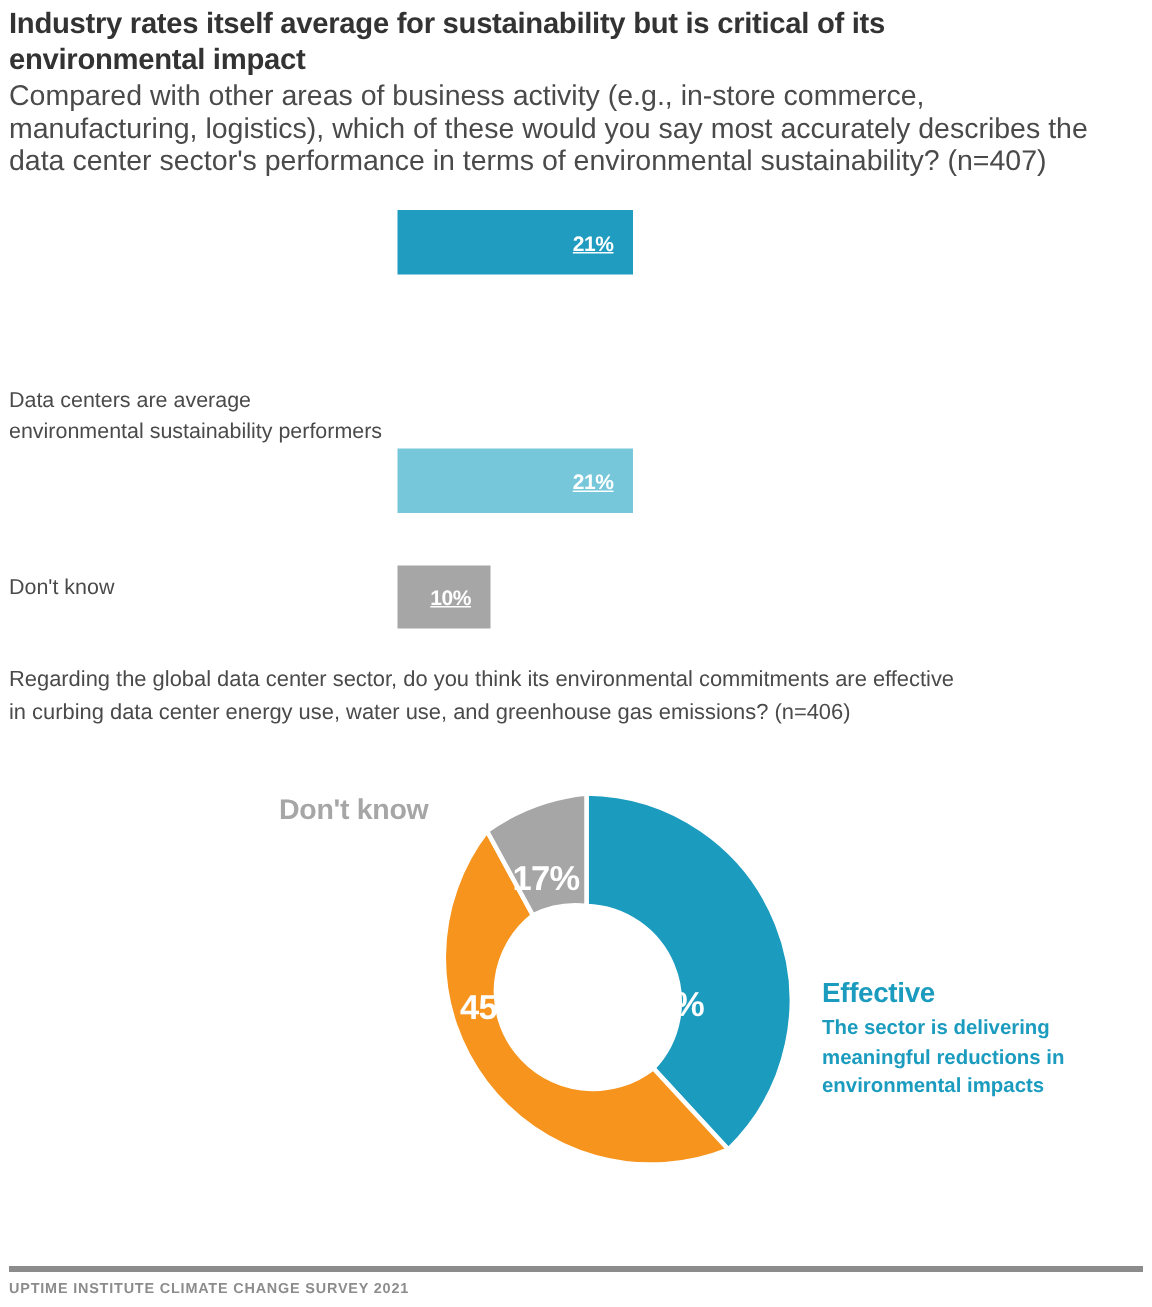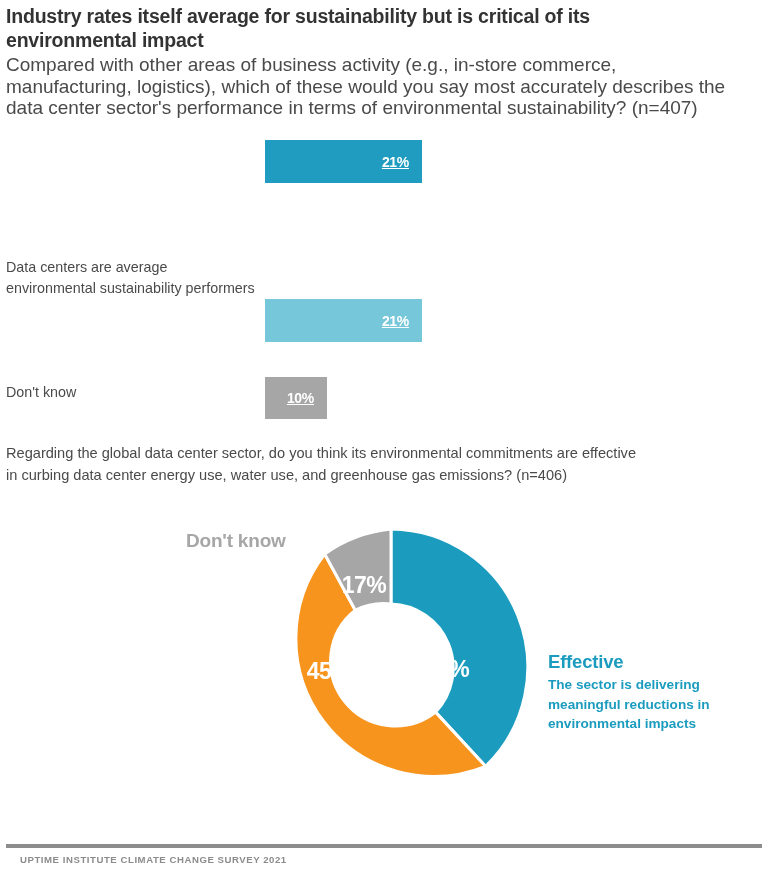--- a/index.html
+++ b/index.html
@@ -158,21 +158,21 @@
   .footer-rule {
     position: absolute;
     left: 6px;
     top: 844px;
     width: 756px;
     height: 4px;
     background: #8c8c8c;
   }
   .footer-text {
     position: absolute;
-    left: 20px;
+    left: 6px;
     top: 854px;
     font-size: 9.6px;
     font-weight: bold;
     color: #8c8c8c;
     letter-spacing: 0.55px;
   }
 </style>
 </head>
 <body>
 

